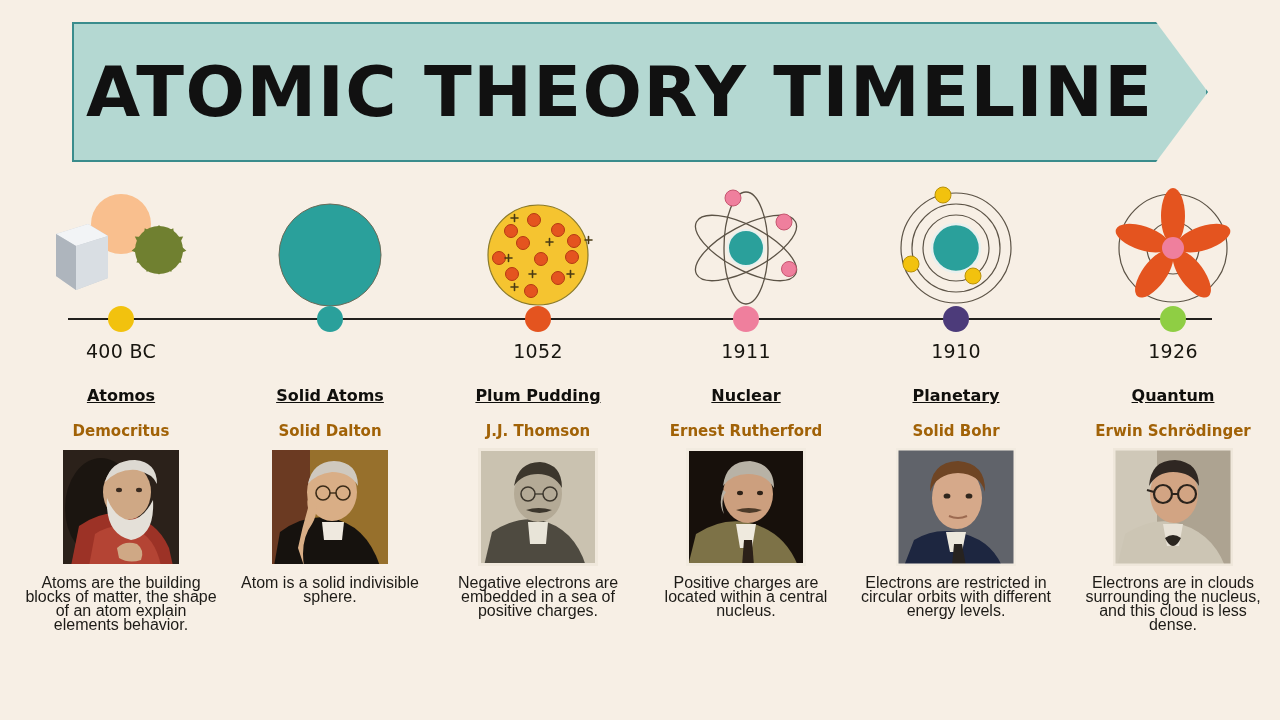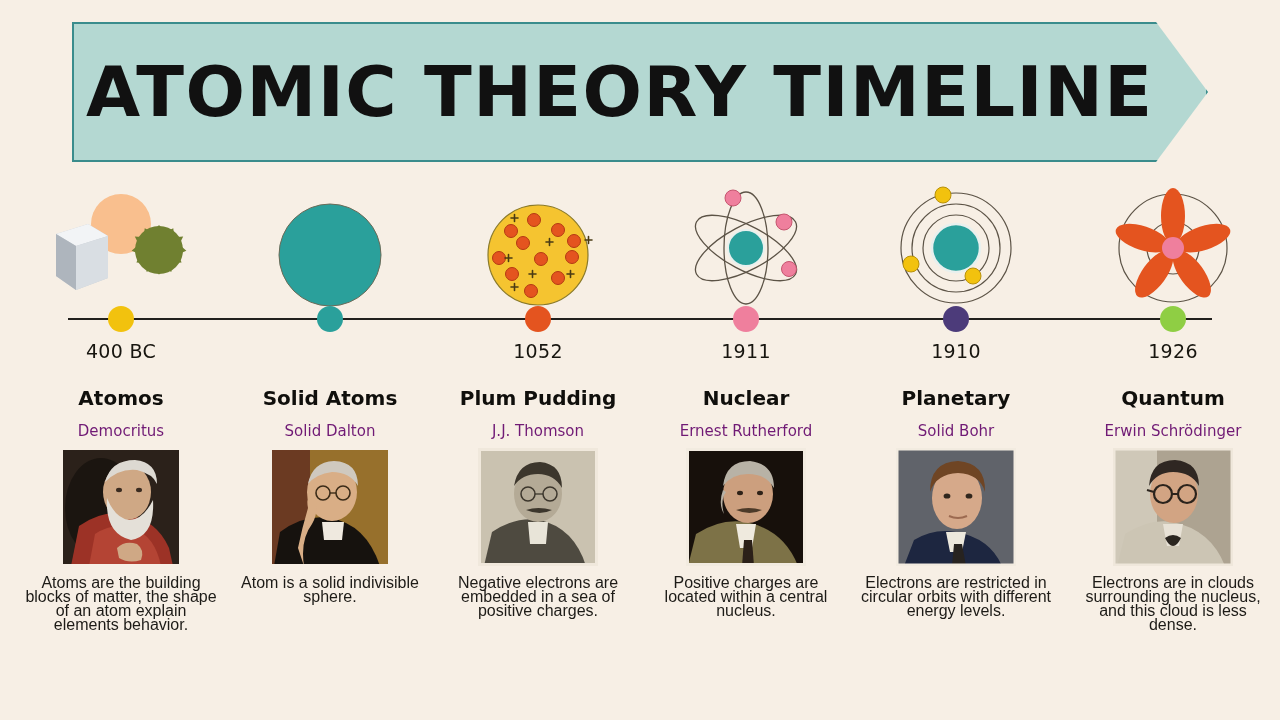--- a/index.html
+++ b/index.html
@@ -82,33 +82,34 @@
     letter-spacing: 0.3px;
   }
 
   .model-name {
     position: absolute;
     top: 386px; left: 0;
     width: 210px;
     text-align: center;
     font-family: "DejaVu Sans", sans-serif;
     font-weight: bold;
-    font-size: 20px;
+    font-size: 16px;
     color: #100f0c;
+    text-decoration: underline;
   }
 
   .person-name {
     position: absolute;
     top: 422px; left: 0;
     width: 210px;
     text-align: center;
     font-family: "DejaVu Sans", sans-serif;
-    font-weight: normal;
+    font-weight: bold;
     font-size: 15px;
-    color: #701a75;
+    color: #a16207;
   }
 
   .portrait {
     position: absolute;
     top: 448px;
     width: 120px; height: 118px;
     overflow: hidden;
     background: #3a322c;
   }
   .portrait svg { display: block; }

